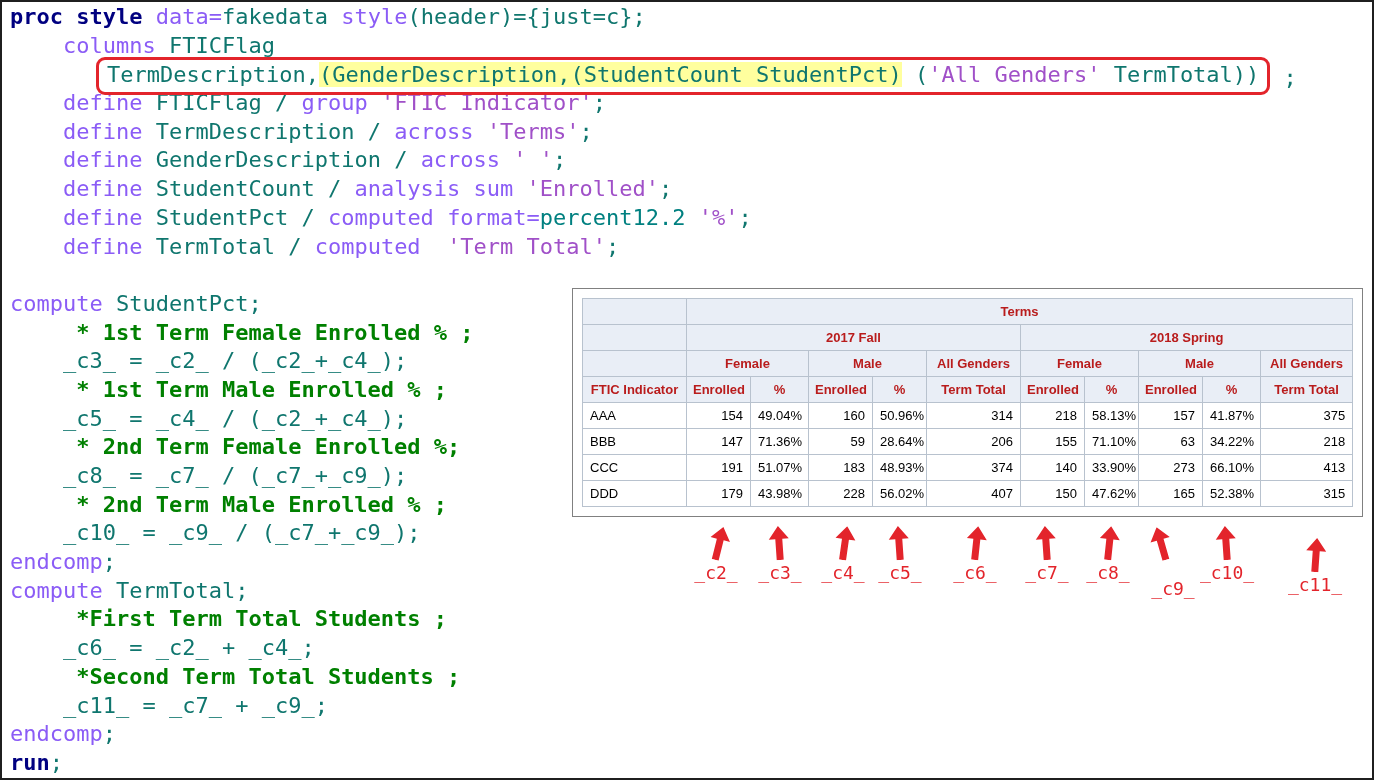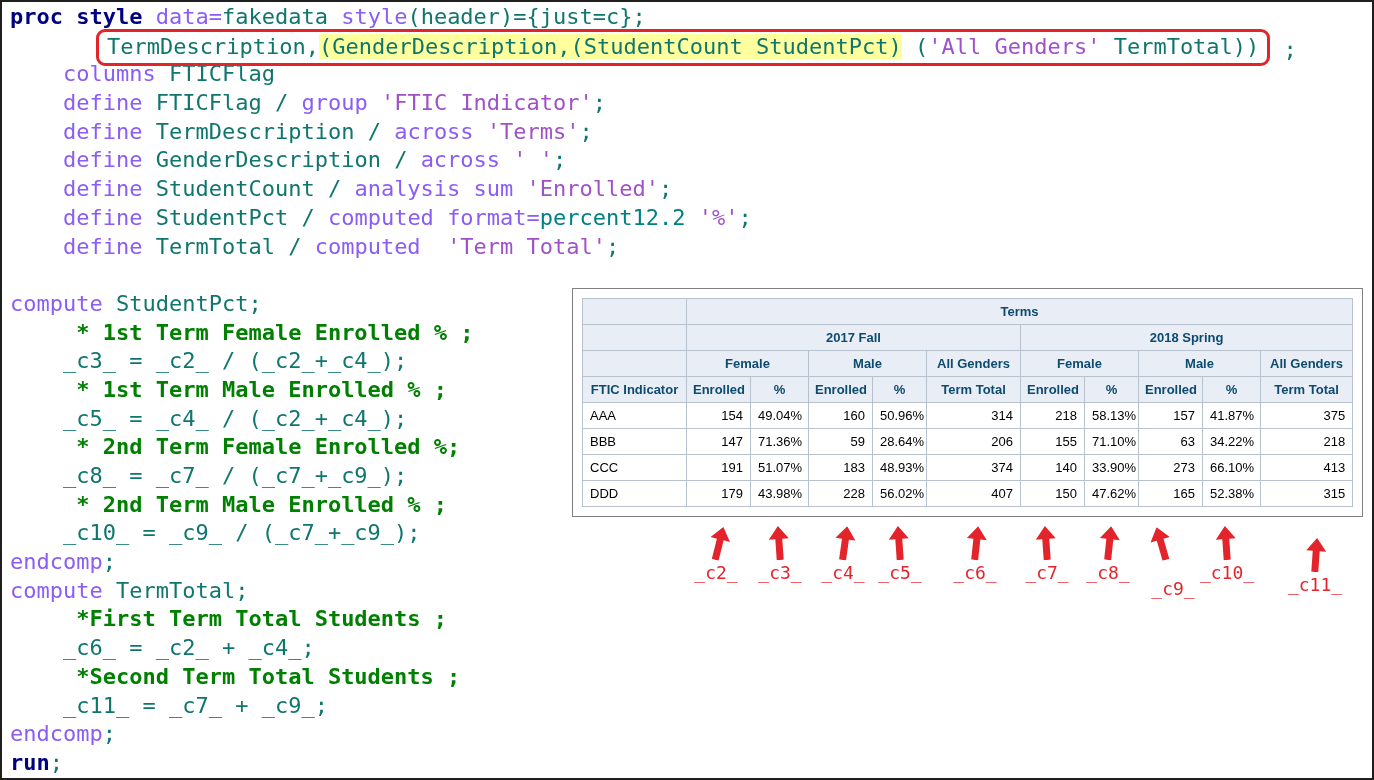--- a/index.html
+++ b/index.html
@@ -16,40 +16,40 @@
   .tok.str{color:#a050c8;}
   .tok.cmt{color:#008000;font-weight:bold;}
   .tok.fmt{color:#008080;}
   .tok.hl{background:#ffff9e;}
   .redbox{display:inline-block;border:3px solid #e3242b;border-radius:9px;
           padding:1px 8px 2px 8px;margin-left:86px;position:relative;top:-3px;background:#fff;}
   
   #tablewrap{position:absolute;left:570px;top:286px;background:#fff;border:1px solid #808080;padding:9px;}
   #report{border-collapse:collapse;table-layout:fixed;width:770px;font-size:13px;}
   #report th,#report td{border:1px solid #b8c2ce;overflow:hidden;}
-  #report thead th{background:#e9eef6;color:#0c4a6e;font-weight:bold;text-align:center;padding:5px 6px;}
+  #report thead th{background:#e9eef6;color:#b91c1c;font-weight:bold;text-align:center;padding:5px 6px;}
   #report tbody td{background:#fff;color:#000;padding:5px 7px;}
   #report tbody td.cat{text-align:left;}
   #report tbody td.num{text-align:right;}
   
   #annots{position:absolute;left:0;top:0;width:100%;height:100%;pointer-events:none;}
   .annot{position:absolute;width:64px;text-align:center;}
   .annot svg{display:block;margin:0 auto;}
   .annot .albl{font-family:"DejaVu Sans Mono","Liberation Mono",monospace;font-size:18px;
                color:#e3242b;margin-top:2px;white-space:pre;}
 </style>
 </head>
 <body>
 
 <div id="screen">
 
   <div id="code">
       <div class="code-line"><span class="tok proc">proc style</span><span class="tok plain"> </span><span class="tok kw">data=</span><span class="tok plain">fakedata </span><span class="tok kw">style</span><span class="tok plain">(header)={just=c};</span></div>
+      <div class="code-line"><span class="tok plain">    </span><span class="tok kw">columns</span><span class="tok plain"> FTICFlag</span></div>
       <div class="code-line"><span class="redbox"><span class="tok plain">TermDescription,</span><span class="tok plain hl">(GenderDescription,(StudentCount StudentPct)</span><span class="tok plain"> (</span><span class="tok str">'All Genders'</span><span class="tok plain"> TermTotal))</span></span><span class="tok plain"> ;</span></div>
-      <div class="code-line"><span class="tok plain">    </span><span class="tok kw">columns</span><span class="tok plain"> FTICFlag</span></div>
       <div class="code-line"><span class="tok plain">    </span><span class="tok kw">define</span><span class="tok plain"> FTICFlag / </span><span class="tok kw">group</span><span class="tok plain"> </span><span class="tok str">'FTIC Indicator'</span><span class="tok plain">;</span></div>
       <div class="code-line"><span class="tok plain">    </span><span class="tok kw">define</span><span class="tok plain"> TermDescription / </span><span class="tok kw">across</span><span class="tok plain"> </span><span class="tok str">'Terms'</span><span class="tok plain">;</span></div>
       <div class="code-line"><span class="tok plain">    </span><span class="tok kw">define</span><span class="tok plain"> GenderDescription / </span><span class="tok kw">across</span><span class="tok plain"> </span><span class="tok str">' '</span><span class="tok plain">;</span></div>
       <div class="code-line"><span class="tok plain">    </span><span class="tok kw">define</span><span class="tok plain"> StudentCount / </span><span class="tok kw">analysis</span><span class="tok plain"> </span><span class="tok kw">sum</span><span class="tok plain"> </span><span class="tok str">'Enrolled'</span><span class="tok plain">;</span></div>
       <div class="code-line"><span class="tok plain">    </span><span class="tok kw">define</span><span class="tok plain"> StudentPct / </span><span class="tok kw">computed</span><span class="tok plain"> </span><span class="tok kw">format=</span><span class="tok fmt">percent12.2</span><span class="tok plain"> </span><span class="tok str">'%'</span><span class="tok plain">;</span></div>
       <div class="code-line"><span class="tok plain">    </span><span class="tok kw">define</span><span class="tok plain"> TermTotal / </span><span class="tok kw">computed</span><span class="tok plain">  </span><span class="tok str">'Term Total'</span><span class="tok plain">;</span></div>
       <div class="code-line"></div>
       <div class="code-line"><span class="tok kw">compute</span><span class="tok plain"> StudentPct;</span></div>
       <div class="code-line"><span class="tok cmt">     * 1st Term Female Enrolled % ;</span></div>
       <div class="code-line"><span class="tok plain">    _c3_ = _c2_ / (_c2_+_c4_);</span></div>

